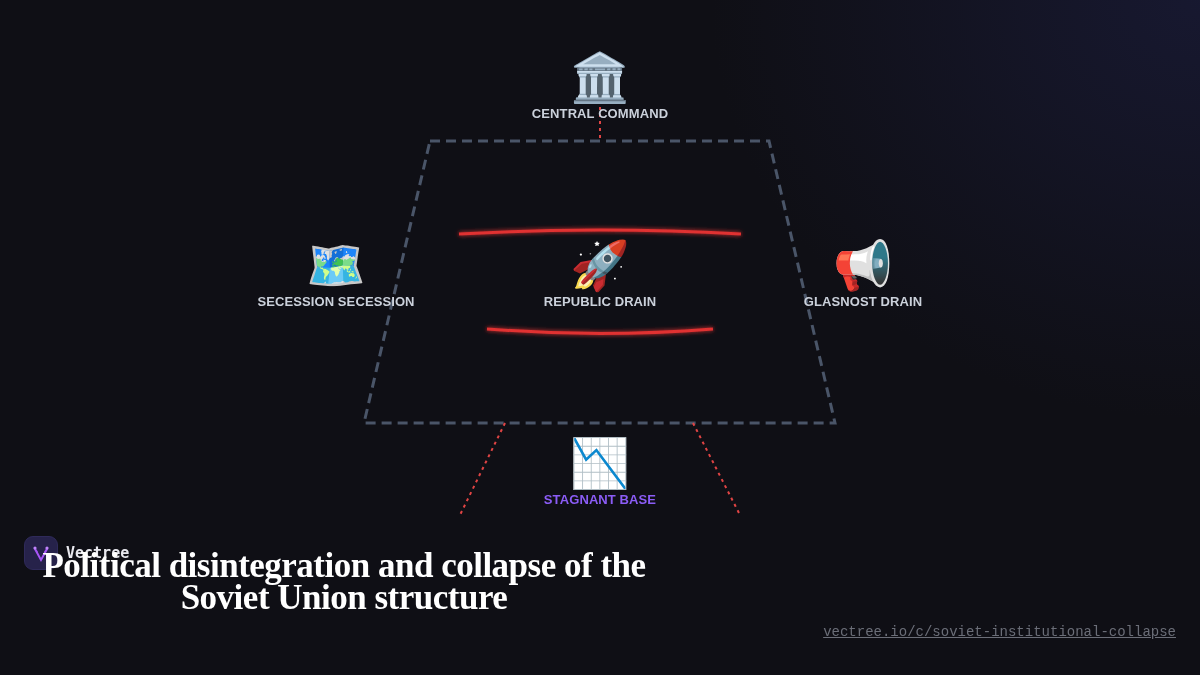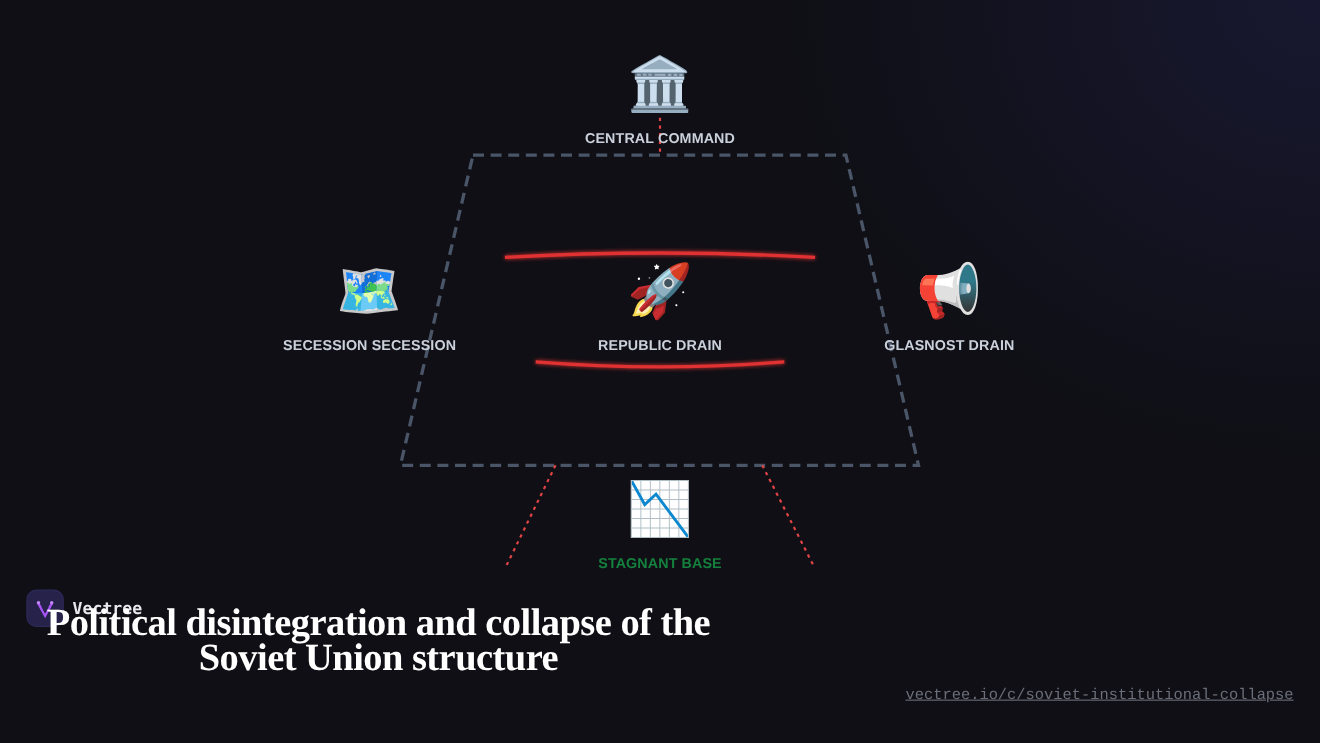--- a/index.html
+++ b/index.html
@@ -11,23 +11,23 @@
   .bg-glow {
     position:absolute; inset:0;
     background: radial-gradient(ellipse 700px 600px at 1200px 0px, rgba(30,32,70,0.55), rgba(15,15,21,0) 70%);
     pointer-events:none;
   }
   svg.diagram { position:absolute; left:0; top:0; }
   .node { position:absolute; text-align:center; transform:translateX(-50%); }
   .node .emoji { font-size:48px; line-height:56px; display:block; height:56px; }
   .node .label {
     display:block; font-weight:bold; font-size:13px; color:#cbd1db;
-    letter-spacing:0.1px; white-space:nowrap; margin-top:12px;
+    letter-spacing:0.1px; white-space:nowrap; 
   }
-  .node.dim .label { color:#15803d; }
+  .node.dim .label { color:#8b5cf6; }
   .brand { position:absolute; left:24px; top:536px; display:flex; align-items:center; }
   .brand-logo {
     width:34px; height:34px; border-radius:9px; background:#26224a;
     border:1px solid #2f2a5a; box-sizing:border-box; display:flex; align-items:center; justify-content:center;
   }
   .brand-name {
     margin-left:8px; font-family:"DejaVu Sans Mono", monospace; font-weight:bold;
     font-size:15px; color:#e8e8ee;
   }
   .title {

